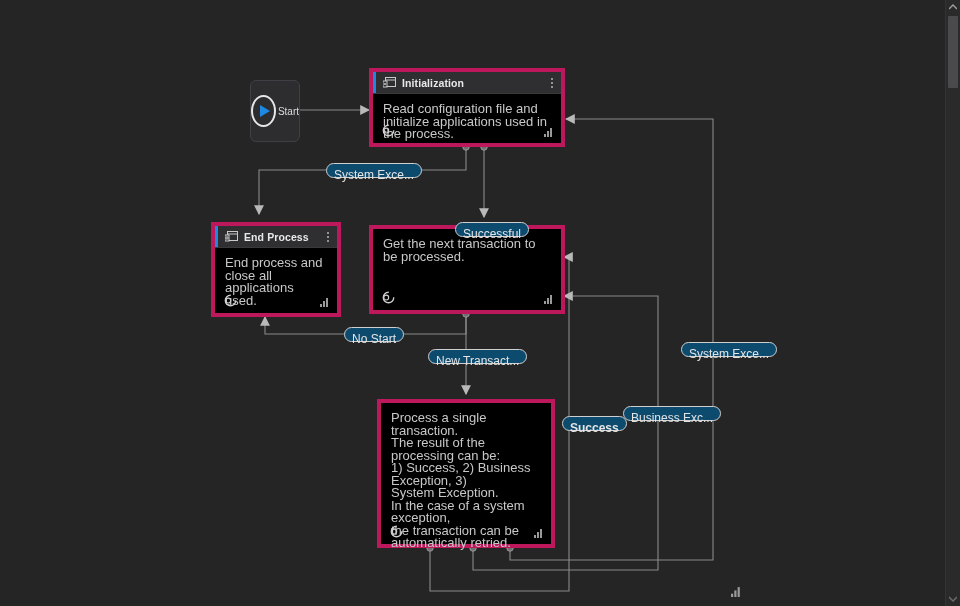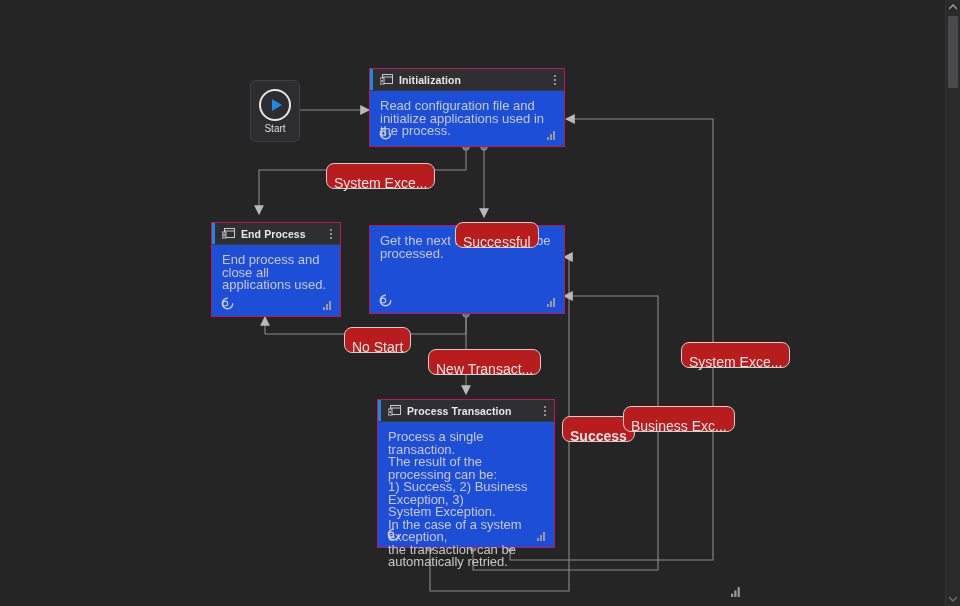--- a/index.html
+++ b/index.html
@@ -10,55 +10,55 @@
     color:#d4d4d4;
     -webkit-font-smoothing:antialiased;
   }
   .canvas{position:absolute;left:0;top:0;width:946px;height:606px;overflow:hidden;}
   svg.wires{position:absolute;left:0;top:0;width:946px;height:606px;pointer-events:none;}
 
   
   .start-node{
     position:absolute;left:250px;top:80px;width:48px;height:60px;
     background:#2d2d30;border:1px solid #3f3f46;border-radius:6px;
-    display:flex;flex-direction:column;align-items:center;justify-content:center;gap:2px;
+    display:flex;flex-direction:row;align-items:center;justify-content:center;gap:2px;
   }
   .start-circle{
     width:28px;height:28px;border-radius:50%;
     border:2px solid #e6e6e6;display:flex;align-items:center;justify-content:center;
   }
   .start-tri{
     width:0;height:0;border-left:10px solid #1e88e5;
     border-top:6px solid transparent;border-bottom:6px solid transparent;
     margin-left:3px;
   }
   .start-label{font-size:10px;color:#dcdcdc;line-height:11px;}
 
   
-  .card{position:absolute;background:#1d4ed8;border:1px solid #be185d;box-sizing:border-box;}
+  .card{position:absolute;background:#000000;border:4px solid #be185d;box-sizing:border-box;}
   .card-head{
     position:relative;height:21px;background:#2f2f31;
     display:flex;align-items:center;gap:6px;padding-left:10px;padding-right:6px;
     border-bottom:1px solid #3a3a3c;
   }
   .accent{position:absolute;left:0;top:0;bottom:0;width:3px;background:#1e88e5;}
   .head-icon{width:13px;height:11px;flex:0 0 auto;display:block;}
   .card-title{font-size:10.5px;font-weight:bold;color:#e8e8e8;white-space:nowrap;letter-spacing:.1px;}
   .kebab{margin-left:auto;display:flex;flex-direction:column;gap:2px;padding:0 2px;}
   .kebab i{width:2px;height:2px;background:#b4b4b4;border-radius:50%;display:block;}
   .card-body{padding:9px 10px 0 10px;}
   .card-desc{font-size:13px;line-height:12.5px;color:#c8c8c8;white-space:pre-line;}
   .card-foot{position:absolute;left:0;right:0;bottom:0;height:26px;}
   .retry-icon{position:absolute;left:8px;bottom:5px;width:15px;height:15px;}
   .chart-icon{position:absolute;right:7px;bottom:6px;width:10px;height:10px;}
 
   
   .tlabel{
-    position:absolute;height:15px;padding:12px 7px;border:1px solid #cfcfcf;border-radius:8px;
-    background:#b91c1c;color:#e3e3e3;font-size:14px;line-height:15px;white-space:nowrap;
+    position:absolute;height:15px;padding:4px 7px;border:1px solid #cfcfcf;border-radius:8px;
+    background:#0c4a6e;color:#e3e3e3;font-size:12px;line-height:15px;white-space:nowrap;
     box-sizing:border-box;
   }
 
   
   .vscroll{position:absolute;right:0;top:0;width:14px;height:606px;background:#2a2a2b;border-left:1px solid #333;}
   .vscroll .arrow{position:absolute;left:0;width:14px;height:14px;display:flex;align-items:center;justify-content:center;}
   .vscroll .arrow.up{top:0;}
   .vscroll .arrow.down{bottom:0;}
   .vscroll .thumb{position:absolute;left:2px;top:16px;width:10px;height:72px;background:#4a4a4d;border-radius:1px;}
   .corner-chart{position:absolute;right:204px;bottom:9px;width:11px;height:11px;}
@@ -187,35 +187,20 @@
       </svg>
       <svg class="chart-icon" viewBox="0 0 10 10">
         <rect x="0" y="7" width="2" height="3" fill="#9a9a9a"></rect>
         <rect x="3" y="4" width="2" height="6" fill="#9a9a9a"></rect>
         <rect x="6" y="1" width="2" height="9" fill="#9a9a9a"></rect>
       </svg>
     </div>
   </div>
 
   <div class="card" style="left:377px;top:399px;width:178px;height:149px;">
-    <div class="card-head">
-      <span class="accent"></span>
-      <svg class="head-icon" viewBox="0 0 13 11">
-        <rect x="2.5" y="0.5" width="10" height="9" fill="none" stroke="#c9c9c9"></rect>
-        <path d="M2.5,3 H12.5" stroke="#c9c9c9"></path>
-        <rect x="0" y="4" width="4" height="6" fill="#2f2f31" stroke="#c9c9c9"></rect>
-        <circle cx="2" cy="7" r="1" fill="#c9c9c9"></circle>
-      </svg>
-      <span class="card-title">Process Transaction</span>
-      <span class="kebab">
-          <i></i>
-          <i></i>
-          <i></i>
-        </span>
-    </div>
     <div class="card-body">
       <div class="card-desc">Process a single transaction.
 The result of the processing can be:
 1) Success, 2) Business Exception, 3)
 System Exception.
 In the case of a system exception,
 the transaction can be
 automatically retried.</div>
     </div>
     <div class="card-foot">

